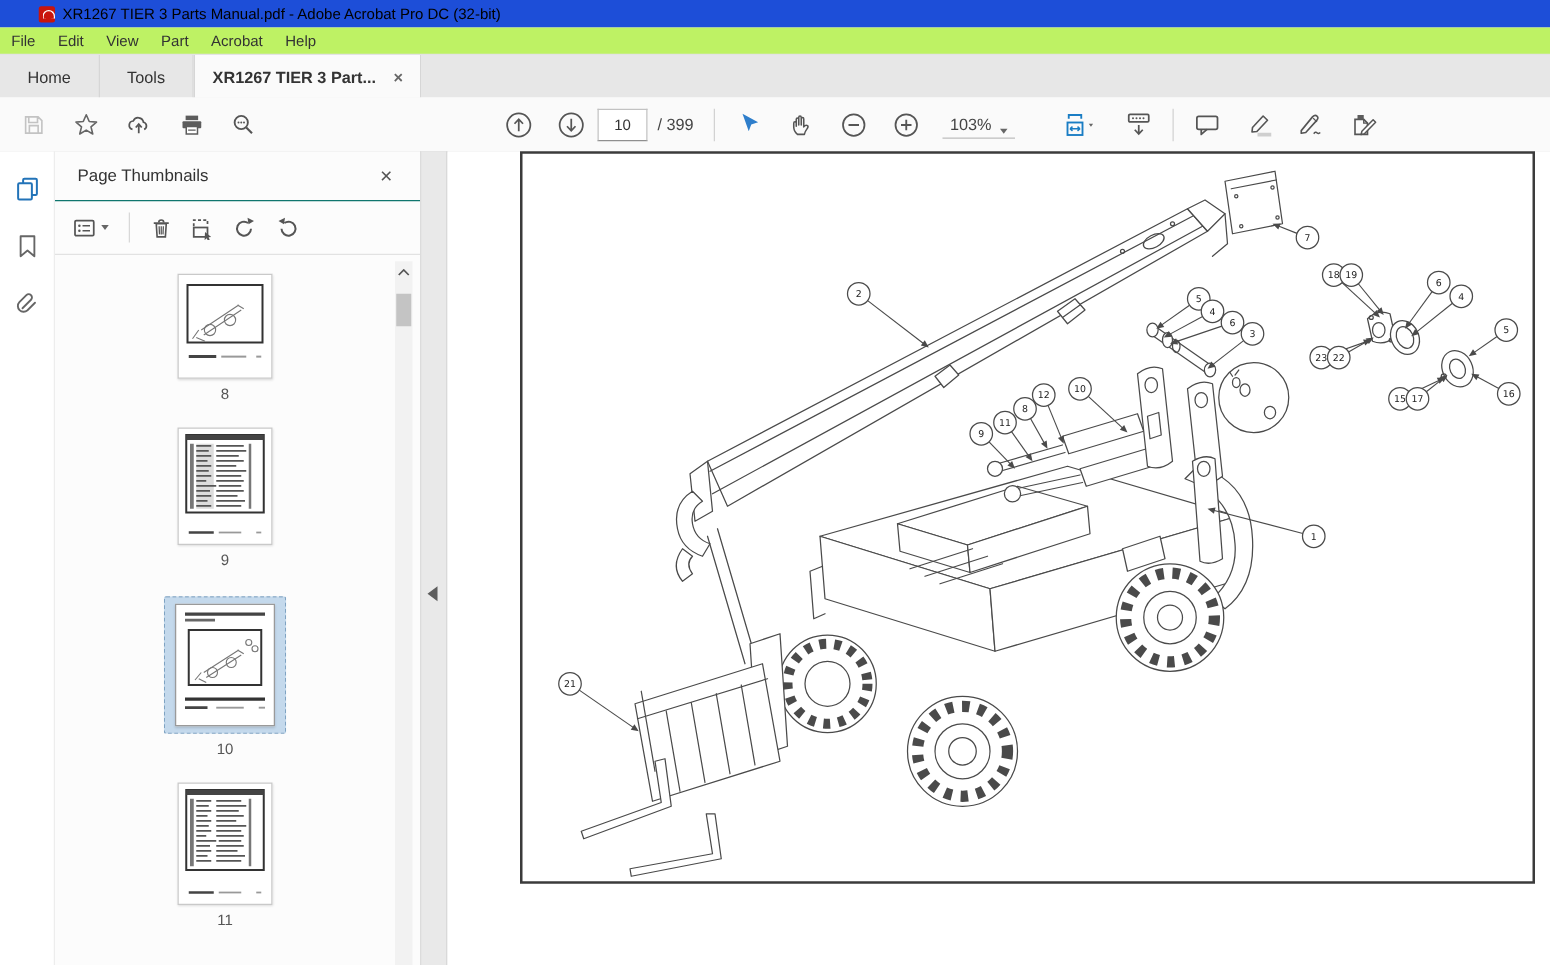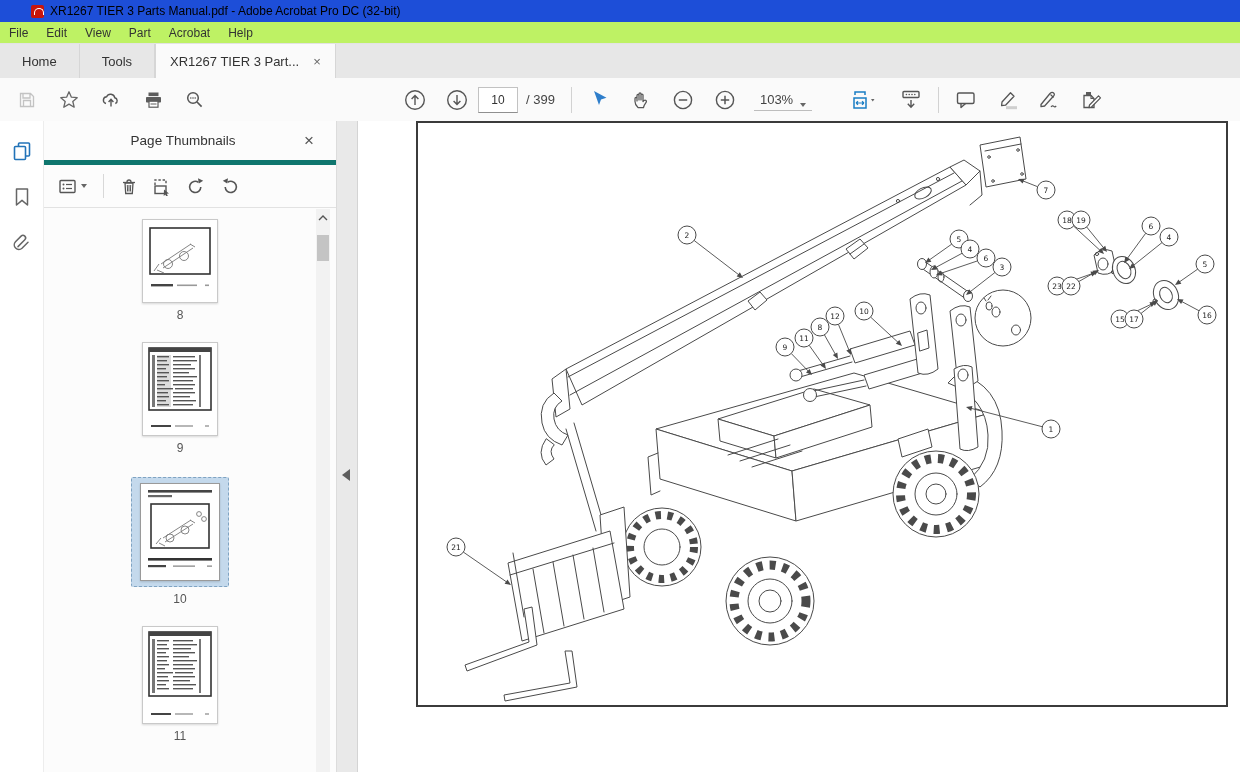--- a/index.html
+++ b/index.html
@@ -12,40 +12,40 @@
        border:1.6px solid #fff;border-bottom:none;border-radius:5px 5px 0 0;}
   #titlebar .title{font-size:12px;color:#000;}
   
   #menubar{position:absolute;left:0;top:22px;width:100%;height:21px;background:#bef264;display:flex;align-items:center;
        border-bottom:1px solid #e3e3e3;}
   #menubar .menu{font-size:12px;color:#333;padding:0 9px;cursor:default;}
   
   #tabbar{position:absolute;left:0;top:44px;width:100%;height:34px;background:#e7e7e7;display:flex;align-items:stretch;}
   .tab{display:flex;align-items:center;justify-content:center;font-size:13px;color:#333;padding:0 22px;
        border-right:1px solid #d6d6d6;cursor:default;}
-  .tab.active{background:#fafafa;border-right:1px solid #d6d6d6;border-left:1px solid #d6d6d6;padding:0 14px;gap:10px;}
+  .tab.active{background:#fafafa;border-right:1px solid #d6d6d6;border-left:1px solid #d6d6d6;padding:0 14px;gap:10px;font-weight:bold;}
   .tab .x{color:#666;font-size:13px;margin-left:4px;}
   
   #toolbar{position:absolute;left:0;top:78px;width:100%;height:43px;background:#fafafa;border-bottom:1px solid #cfcfcf;
        display:flex;align-items:center;}
   .tgroup{display:flex;align-items:center;}
   .tbtn{width:34px;height:32px;display:flex;align-items:center;justify-content:center;margin:0 4px;border-radius:2px;}
   .tsep{width:1px;height:26px;background:#d2d2d2;margin:0 6px;}
   #pageinput{width:34px;height:22px;border:1px solid #c2c2c2;border-bottom:1px solid #8f8f8f;background:#fff;
        font-size:12px;text-align:center;color:#333;font-family:inherit;}
   .pagetotal{font-size:13px;color:#444;margin:0 10px 0 8px;}
   .zoomctl{display:flex;align-items:flex-end;gap:7px;border-bottom:1px solid #bdbdbd;padding:3px 6px;margin-left:8px;}
   .zoomctl .zv{font-size:13px;color:#444;}
   .caret{width:0;height:0;border-left:4px solid transparent;border-right:4px solid transparent;border-top:5px solid #666;}
   .caret.small{border-left-width:3.5px;border-right-width:3.5px;border-top-width:4.5px;}
   
   #content{position:absolute;left:0;top:121px;width:100%;height:651px;display:flex;}
   #rail{width:44px;background:#fff;border-right:1px solid #ededed;display:flex;flex-direction:column;align-items:center;padding-top:20px;gap:26px;box-sizing:border-box;}
   #panel{width:292px;background:#fcfcfc;position:relative;box-sizing:border-box;}
-  #panelhead{height:39px;display:flex;align-items:center;border-bottom:5px solid #0f766e;text-align:center;}
+  #panelhead{height:39px;display:flex;align-items:center;border-bottom:1px solid #0f766e;}
   #panelhead .ptitle{font-size:13.5px;color:#333;margin-left:18px;flex:1;}
   #panelhead .pclose{font-size:17px;color:#555;margin-right:22px;cursor:default;}
   #paneltools{height:42px;display:flex;align-items:center;border-bottom:1px solid #e2e2e2;padding-left:14px;gap:14px;}
   .psep{width:1px;height:24px;background:#d8d8d8;margin:0 2px;}
   #thumblist{position:absolute;left:0;top:82px;right:20px;bottom:0;display:flex;flex-direction:column;align-items:center;overflow:hidden;}
   .thumbcard{background:#fff;border:1px solid #c9c9c9;box-shadow:0 1px 2px rgba(0,0,0,.15);}
   .thumblabel{font-size:12px;color:#555;text-align:center;margin-top:5px;}
   .thumbsel{background:#c4d9ec;border:1px dashed #7fa3c2;padding:5px 8px;border-radius:2px;}
   
   #pscroll{position:absolute;right:6px;top:88px;bottom:0;width:14px;background:#f2f2f2;}

